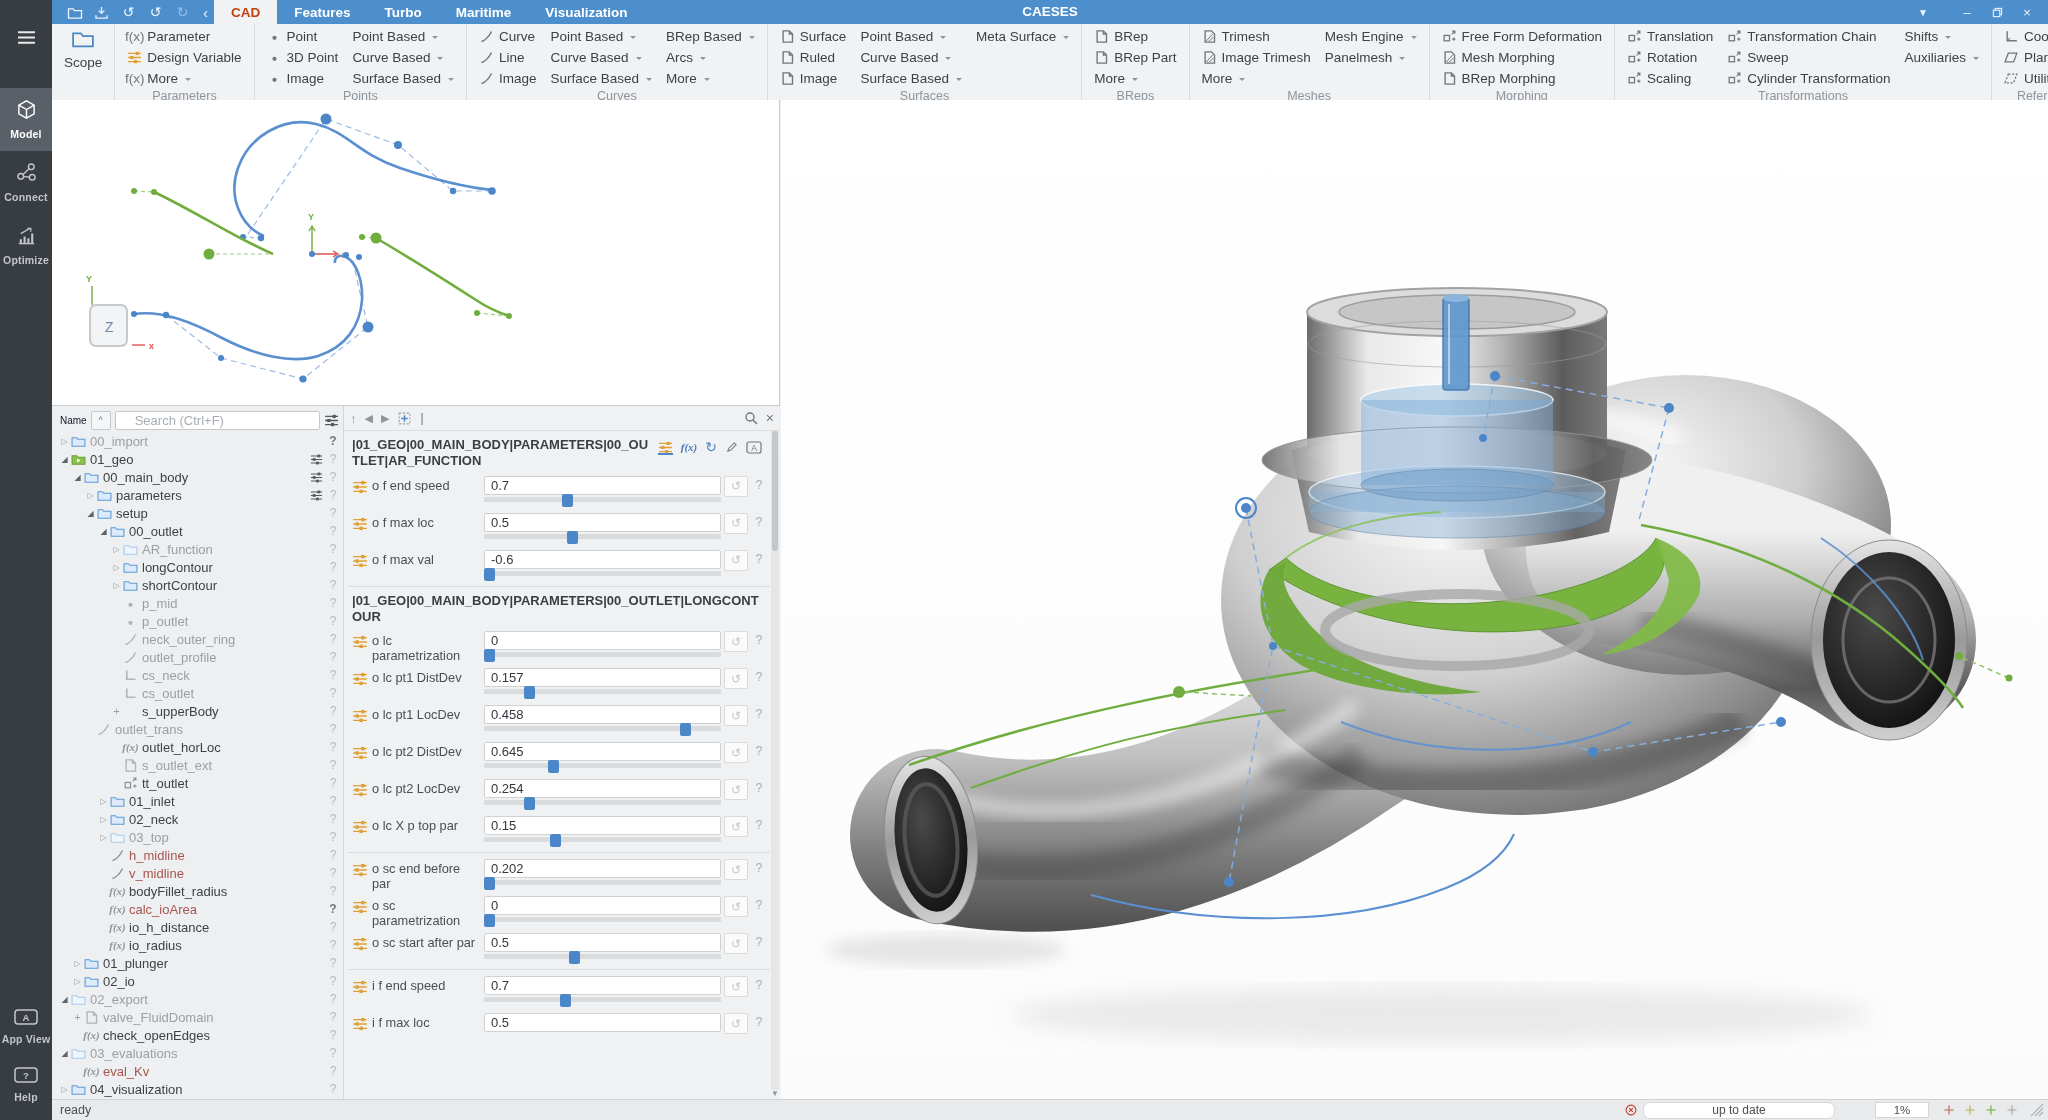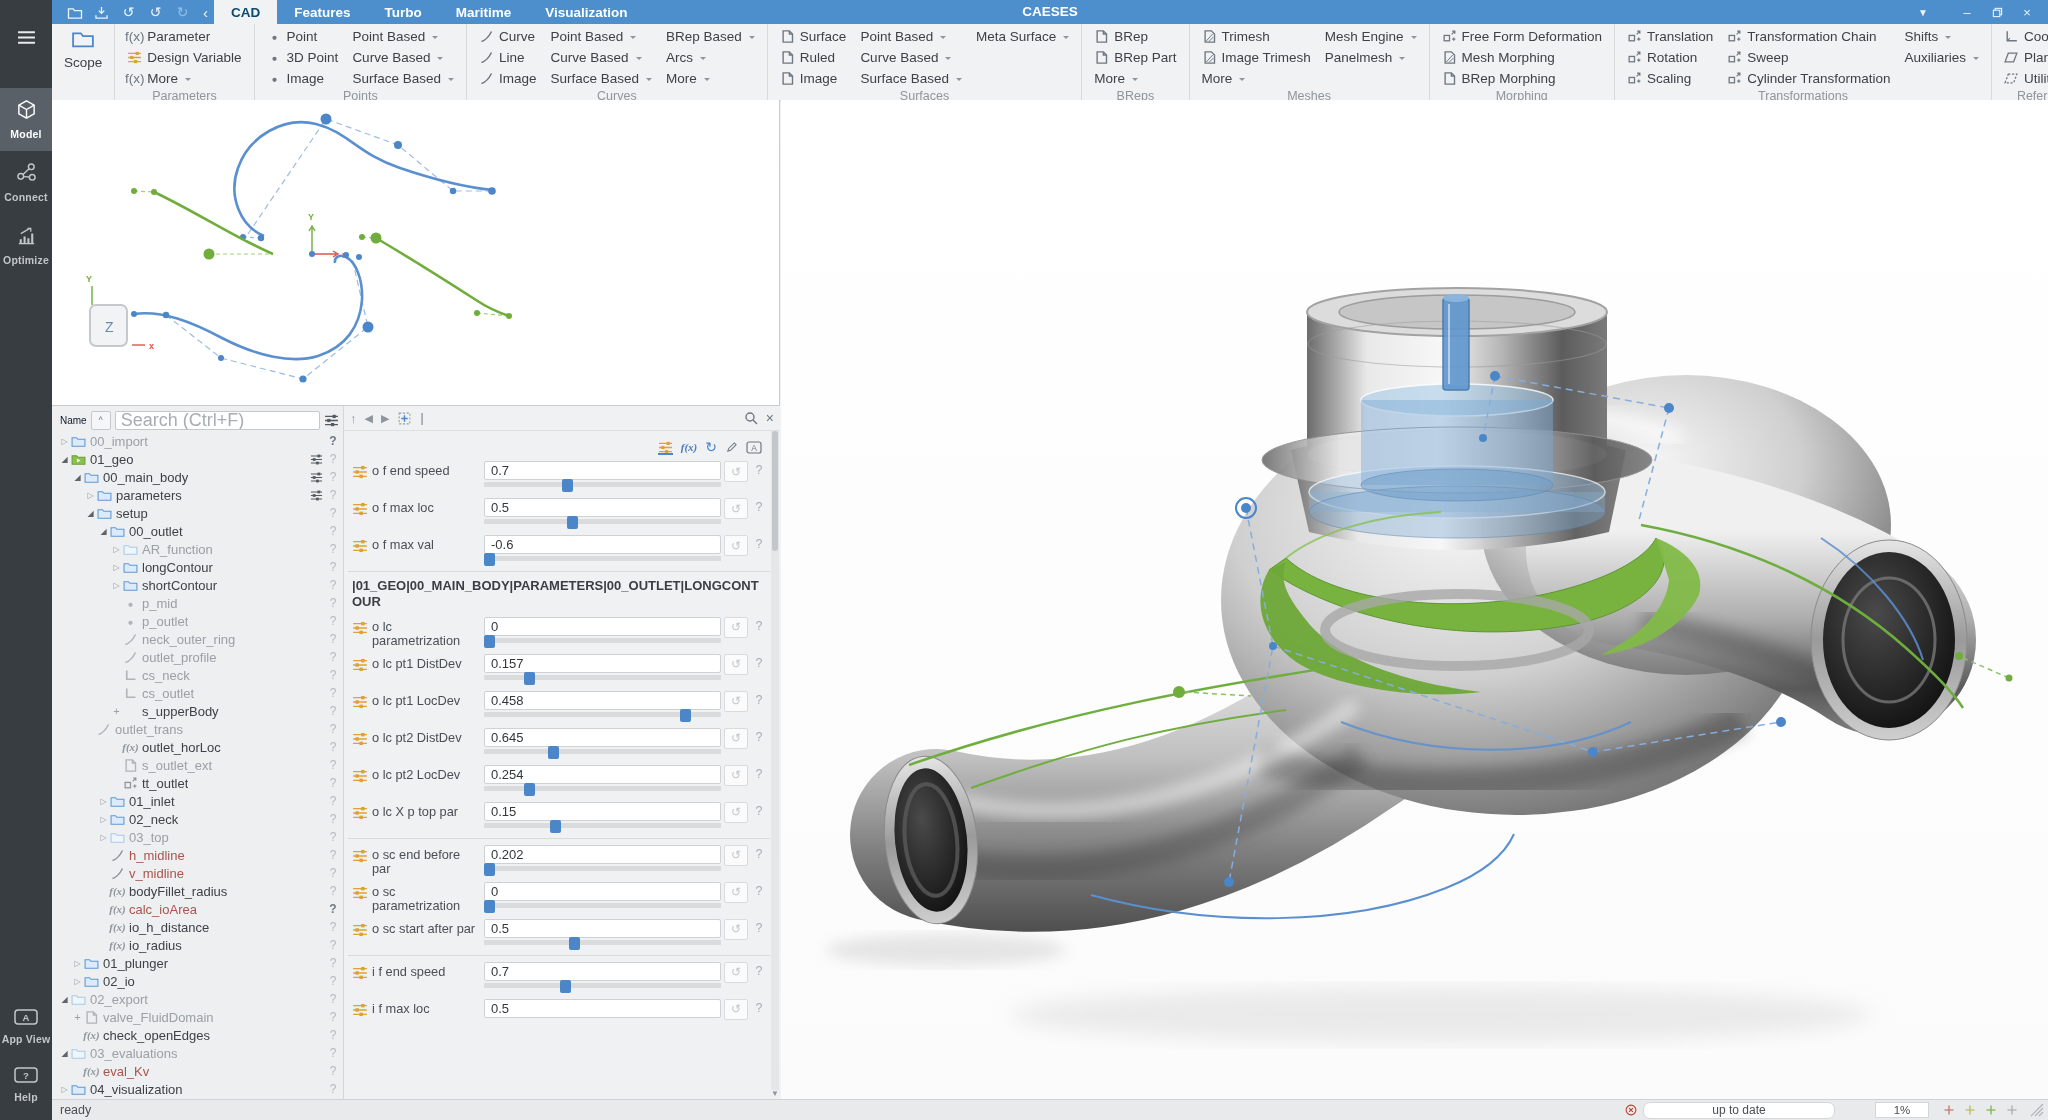--- a/index.html
+++ b/index.html
@@ -6,21 +6,21 @@
   .app{position:relative;width:2048px;height:1120px;overflow:hidden;background:#f1f2f3;
        font-family:"Liberation Sans",sans-serif;-webkit-font-smoothing:antialiased;color:#3e4247;}
   
   .titlebar{position:absolute;left:52px;top:0;right:0;height:24px;background:#4d8fcc;display:flex;align-items:stretch;}
   .tb-icons{display:flex;align-items:center;gap:10px;padding:0 10px 0 14px;color:#eef4fa;}
   .tb-icons .ti{width:17px;height:15px;display:flex;align-items:center;justify-content:center;font-size:14px;}
   .tb-ic-dim{opacity:.45;}
   .tb-back{color:#eef4fa;font-size:15px;margin:0 6px 0 2px;display:flex;align-items:center;}
   .tabs{display:flex;align-items:stretch;}
   .tab{display:flex;align-items:center;padding:0 17px;color:#fff;font-size:13.5px;font-weight:bold;cursor:default;}
-  .tab.active{background:#f1f2f3;color:#0c4a6e;}
+  .tab.active{background:#f1f2f3;color:#c2410c;}
   .tb-title{position:absolute;left:0;right:0;text-align:center;top:4px;font-size:13.5px;font-weight:bold;color:#fff;pointer-events:none;}
   .tb-win{margin-left:auto;display:flex;align-items:center;gap:4px;padding-right:8px;z-index:2;}
   .winbtn{width:26px;height:20px;display:flex;align-items:center;justify-content:center;color:#eef4fa;font-size:13px;}
   
   .ribbon{position:absolute;left:52px;top:24px;right:0;height:76px;background:#f1f2f3;border-bottom:1px solid #d9dadb;
           display:flex;align-items:stretch;overflow:hidden;white-space:nowrap;}
   .rgroup{display:flex;flex-direction:column;border-right:1px solid #d9dadb;padding:2px 5px 0 5px;}
   .rcols{display:flex;flex:1;}
   .rcol{display:flex;flex-direction:column;}
   .ritem{height:21px;display:flex;align-items:center;gap:5px;padding:0 7px;font-size:13.5px;color:#3e4247;cursor:default;}
@@ -41,21 +41,21 @@
   .sitem .slab{font-size:10.5px;font-weight:bold;letter-spacing:.2px;}
   .sitem.active{background:#5a6067;color:#fff;}
   .sspacer{flex:1;}
   
   .vp2d{position:absolute;left:52px;top:100px;width:728px;height:306px;background:#fff;border-right:1px solid #c9cbcd;border-bottom:1px solid #c9cbcd;box-sizing:border-box;}
   
   .treepanel{position:absolute;left:52px;top:406px;width:292px;height:694px;background:#edeff1;box-sizing:border-box;border-right:1px solid #d4d6d8;}
   .thead{height:24px;display:flex;align-items:center;padding:2px 4px 2px 8px;gap:4px;}
   .tname{font-size:10px;color:#0f172a;}
   .tsort{width:18px;height:17px;border:1px solid #c6c9cc;background:#f5f6f7;border-radius:2px;font-size:9px;color:#6f7780;display:flex;align-items:center;justify-content:center;}
-  .tsearch{flex:1;height:17px;border:1px solid #c6c9cc;border-radius:2px;background:#fff;font-size:18px;padding:0 5px;color:#3e4247;font-family:"Liberation Sans",sans-serif;min-width:40px;}
+  .tsearch{flex:1;height:17px;border:1px solid #c6c9cc;border-radius:2px;background:#fff;font-size:13px;padding:0 19px;color:#3e4247;font-family:"Liberation Sans",sans-serif;min-width:40px;}
   .tsearch::placeholder{color:#a7adb2;}
   .tfilter{width:15px;height:14px;color:#555a5f;}
   .trows{position:absolute;top:26px;bottom:0;left:0;right:0;overflow:hidden;}
   .trow{height:18px;display:flex;align-items:center;font-size:13px;cursor:default;padding-right:5px;}
   .texp{width:13px;flex:none;font-size:8px;color:#9aa0a5;text-align:center;}
   .texp.open{color:#5e646a;}
   .tic{width:15px;height:13px;flex:none;display:flex;align-items:center;justify-content:center;margin-right:4px;}
   .tlabel{white-space:nowrap;overflow:hidden;}
   .tone-dark{color:#3e4247;} .tone-grey{color:#9aa0a5;} .tone-red{color:#a8554e;}
   .tgut{margin-left:auto;display:flex;align-items:center;gap:5px;}
@@ -1155,20 +1155,21 @@
         <svg viewBox="0 0 14 14">
             <circle cx="6" cy="6" r="4" fill="none" stroke="#6f7780" stroke-width="1.4"></circle>
             <path d="M9 9l4 4" stroke="#6f7780" stroke-width="1.4"></path>
           </svg>
       </span>
       <span class="pti" style="font-size:14px;color:#6f7780;">×</span>
     </div>
     <div class="pbody" id="param-sections">
         <div class="psec">
           <div class="pheader">
+            <span class="phtext">|01_GEO|00_MAIN_BODY|PARAMETERS|00_OUTLET|AR_FUNCTION</span>
             <span class="phicons">
               <span class="hi hi-dvu">
                 <span style="color: rgb(223, 161, 54); width: 15px; height: 12px;"><svg viewBox="0 0 14 14">
                     <path d="M1 3.2h12M1 7h12M1 10.8h12" stroke="currentColor" stroke-width="1.2" fill="none"></path>
                     <rect x="8" y="1.7" width="3" height="3" fill="currentColor"></rect>
                     <rect x="3" y="5.5" width="3" height="3" fill="currentColor"></rect>
                     <rect x="6.5" y="9.3" width="3" height="3" fill="currentColor"></rect>
                   </svg></span>
                 <span class="bar"></span>
               </span>

